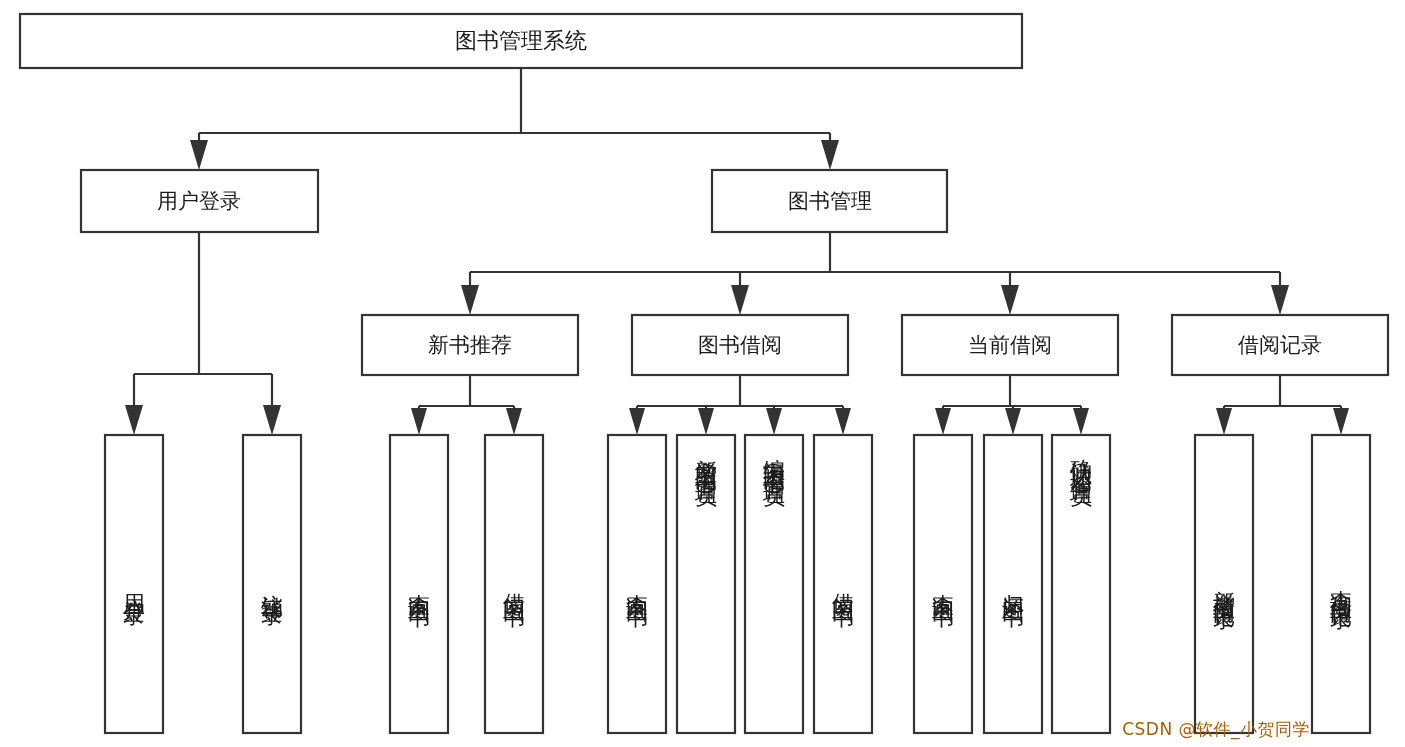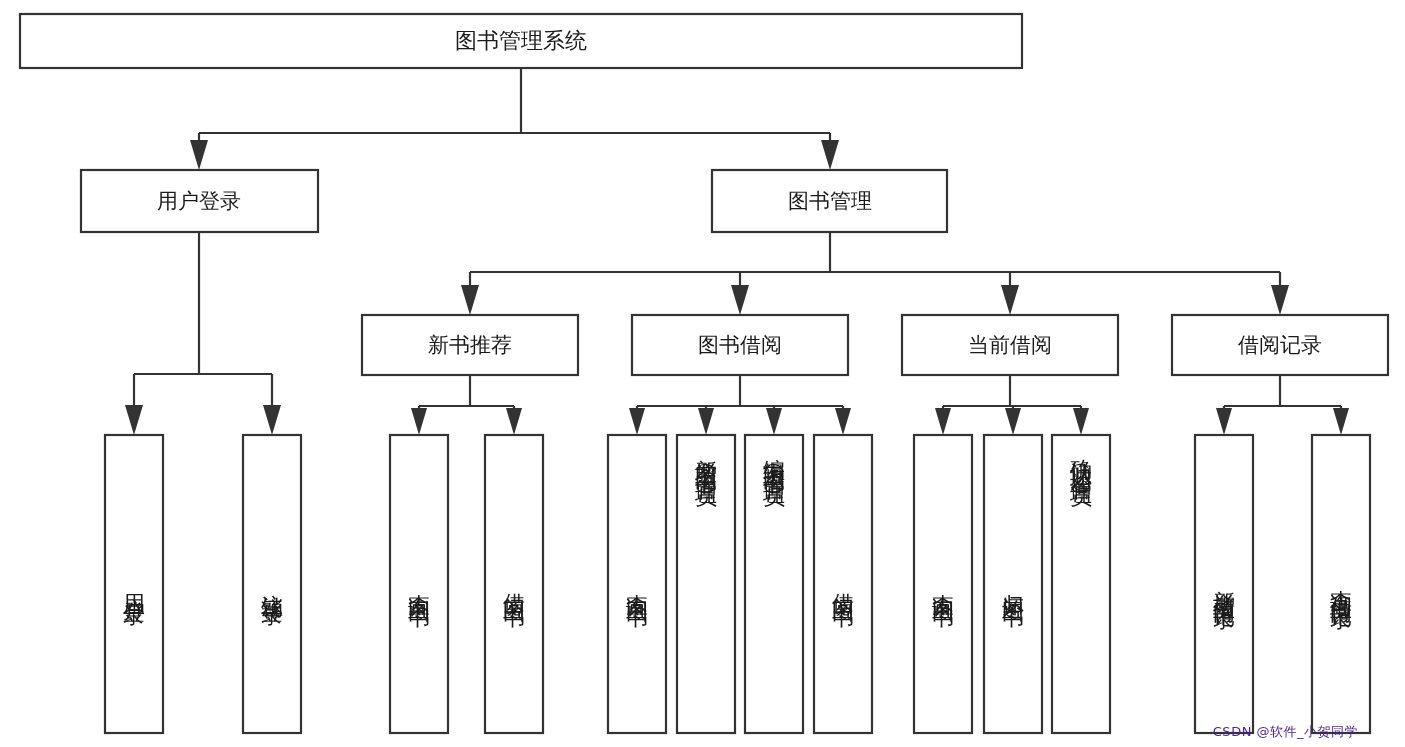--- a/index.html
+++ b/index.html
@@ -11,21 +11,20 @@
     width: 1405px;
     height: 747px;
     font-family: "DejaVu Sans", "Liberation Sans", sans-serif;
     overflow: hidden;
   }
   #diagram-root {
     position: relative;
     width: 1330px;
     height: 747px;
     background: #ffffff;
-    padding-left: 28px;
   }
   svg.diagram-canvas {
     position: absolute;
     top: 0;
     left: 0;
     width: 1405px;
     height: 747px;
     display: block;
   }
   .node-rect {
@@ -66,25 +65,25 @@
     text-orientation: upright;
     font-family: "DejaVu Sans", "Liberation Sans", sans-serif;
     font-size: 22px;
     line-height: 1.0;
     letter-spacing: 4px;
     color: #1b1b1b;
     white-space: nowrap;
   }
   .watermark {
     position: absolute;
-    right: 0;
+    right: 20px;
     bottom: 6px;
     font-family: "DejaVu Sans", "Liberation Sans", sans-serif;
-    font-size: 13px;
-    color: #4c1d95;
+    font-size: 17px;
+    color: #a16207;
     letter-spacing: 0.5px;
     white-space: nowrap;
   }
 </style>
 </head>
 <body>
 
 <div id="diagram-root">
 
   <svg class="diagram-canvas" viewBox="0 0 1405 747" xmlns="http://www.w3.org/2000/svg">

